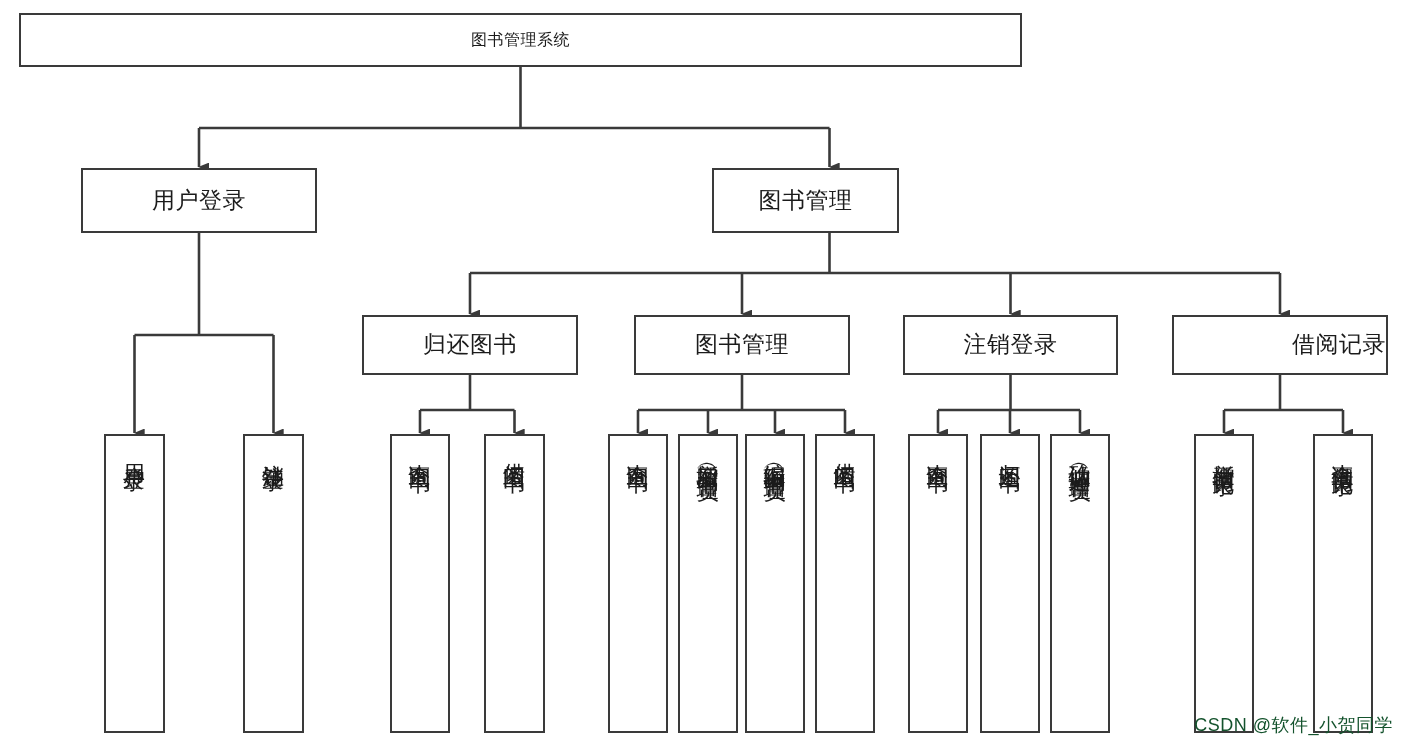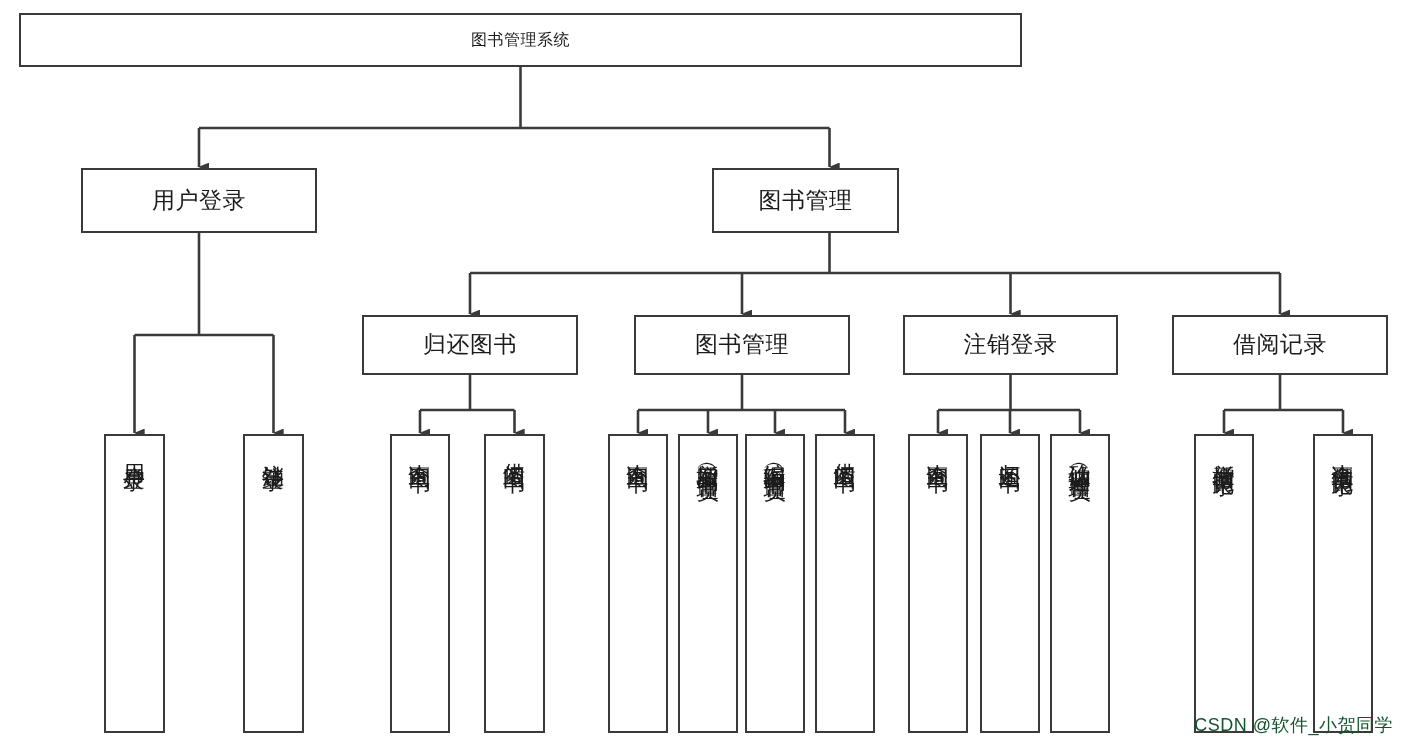--- a/index.html
+++ b/index.html
@@ -131,21 +131,21 @@
 
   <div class="node horiz" style="left: 362px; top: 315px; width: 216px; height: 60px;">
     <span class="lbl">归还图书</span>
   </div>
   <div class="node horiz" style="left: 634px; top: 315px; width: 216px; height: 60px;">
     <span class="lbl">图书管理</span>
   </div>
   <div class="node horiz" style="left: 903px; top: 315px; width: 215px; height: 60px;">
     <span class="lbl">注销登录</span>
   </div>
-  <div class="node horiz" style="left: 1172px; top: 315px; width: 216px; height: 60px;">
+  <div class="node horiz" style="left: 1172px; top: 315px; width: 216px; height: 60px; justify-content: flex-end;">
     <span class="lbl">借阅记录</span>
   </div>
 
   <div class="node vert" style="left: 104px; top: 434px; width: 61px; height: 299px;">
     <span class="lbl">用户登录</span>
   </div>
   <div class="node vert" style="left: 243px; top: 434px; width: 61px; height: 299px;">
     <span class="lbl">注销登录</span>
   </div>
 

